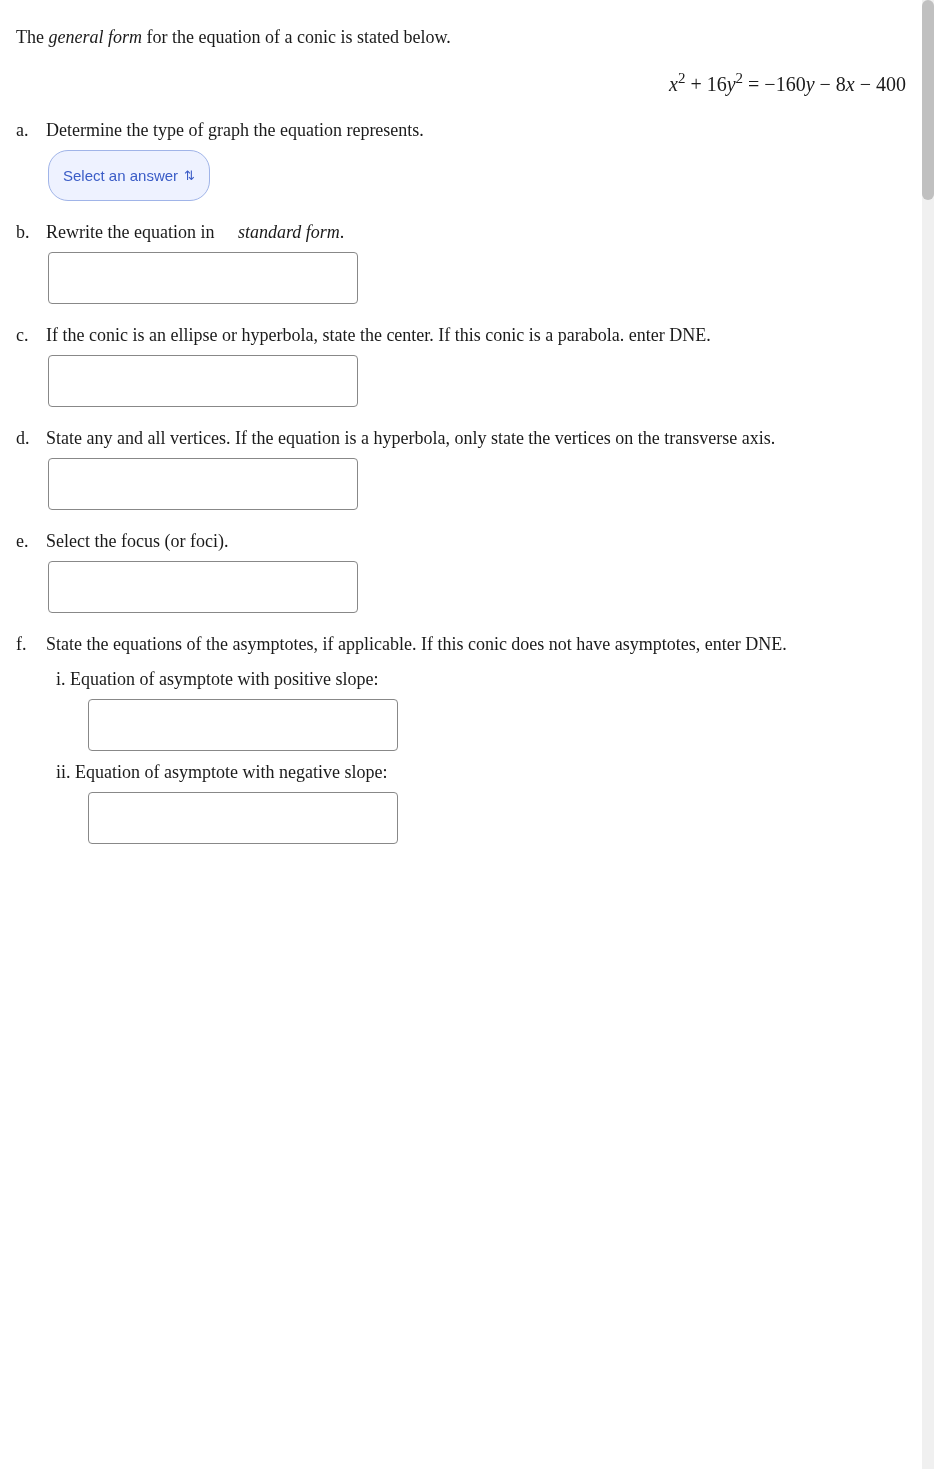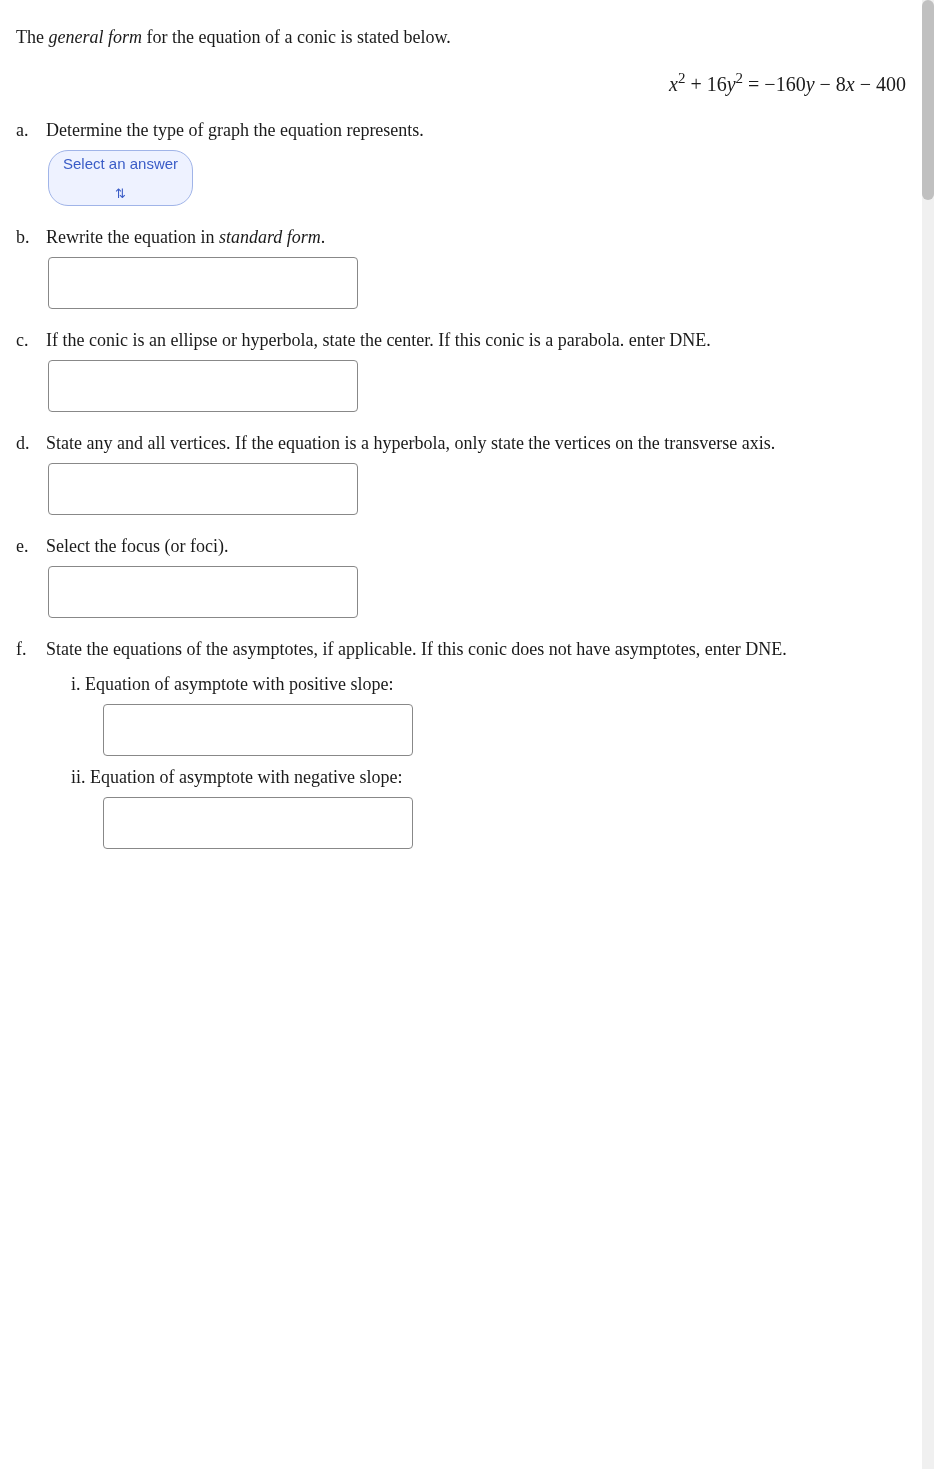--- a/index.html
+++ b/index.html
@@ -46,44 +46,44 @@
       min-width: 22px;
       font-size: 18px;
     }
 
     .part-text {
       flex: 1;
     }
 
     .part-text em {
       font-style: italic;
+      margin-left: 19px;
     }
 
     .part-text strong {
       font-weight: normal;
     }
 
     .input-area {
       margin-left: 32px;
       margin-top: 6px;
     }
 
     .select-answer-btn {
       display: inline-flex;
       align-items: center;
-      gap: 14px;
+      gap: 6px;
       background: #eef2ff;
       border: 1.5px solid #a0b4e8;
       border-radius: 20px;
-      padding: 4px 14px;
+      padding: 16px 14px;
       color: #3a5cc7;
       font-size: 15px;
       cursor: pointer;
       font-family: Arial, sans-serif;
-      flex-direction: column;
     }
 
     .select-answer-btn .chevron {
       font-size: 13px;
       color: #3a5cc7;
     }
 
     .text-input-box {
       width: 310px;
       height: 52px;
@@ -92,21 +92,21 @@
       background: #fff;
       display: block;
       margin-top: 4px;
       font-size: 16px;
       padding: 6px 8px;
       font-family: Georgia, serif;
       resize: none;
     }
 
     .sub-part {
-      margin-left: 55px;
+      margin-left: 40px;
       margin-top: 8px;
     }
 
     .sub-part-label {
       font-size: 18px;
       margin-bottom: 4px;
     }
 
     .scrollbar-track {
       position: fixed;

